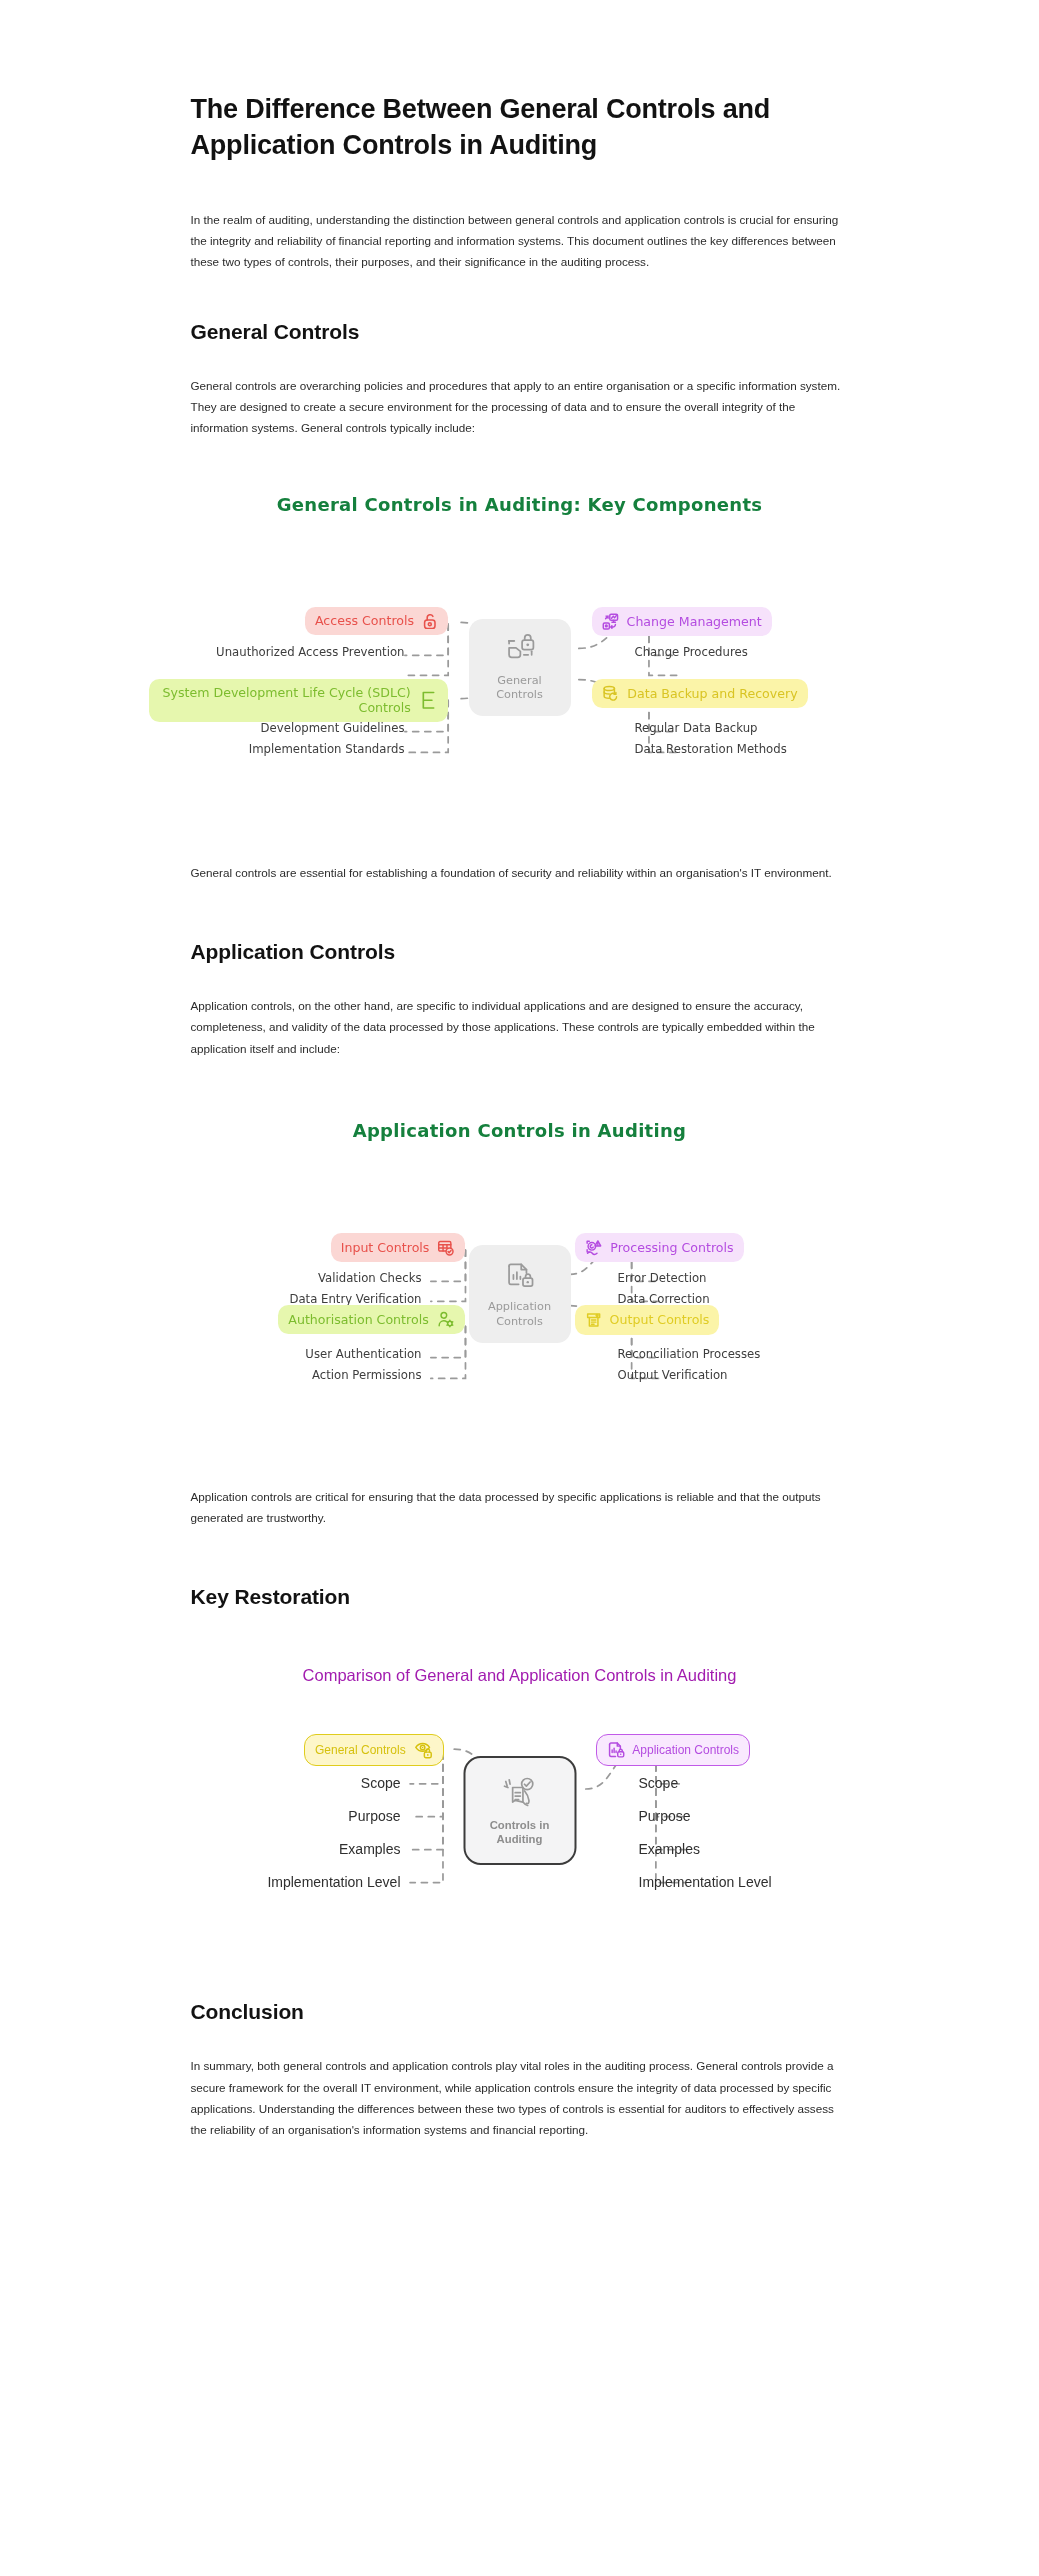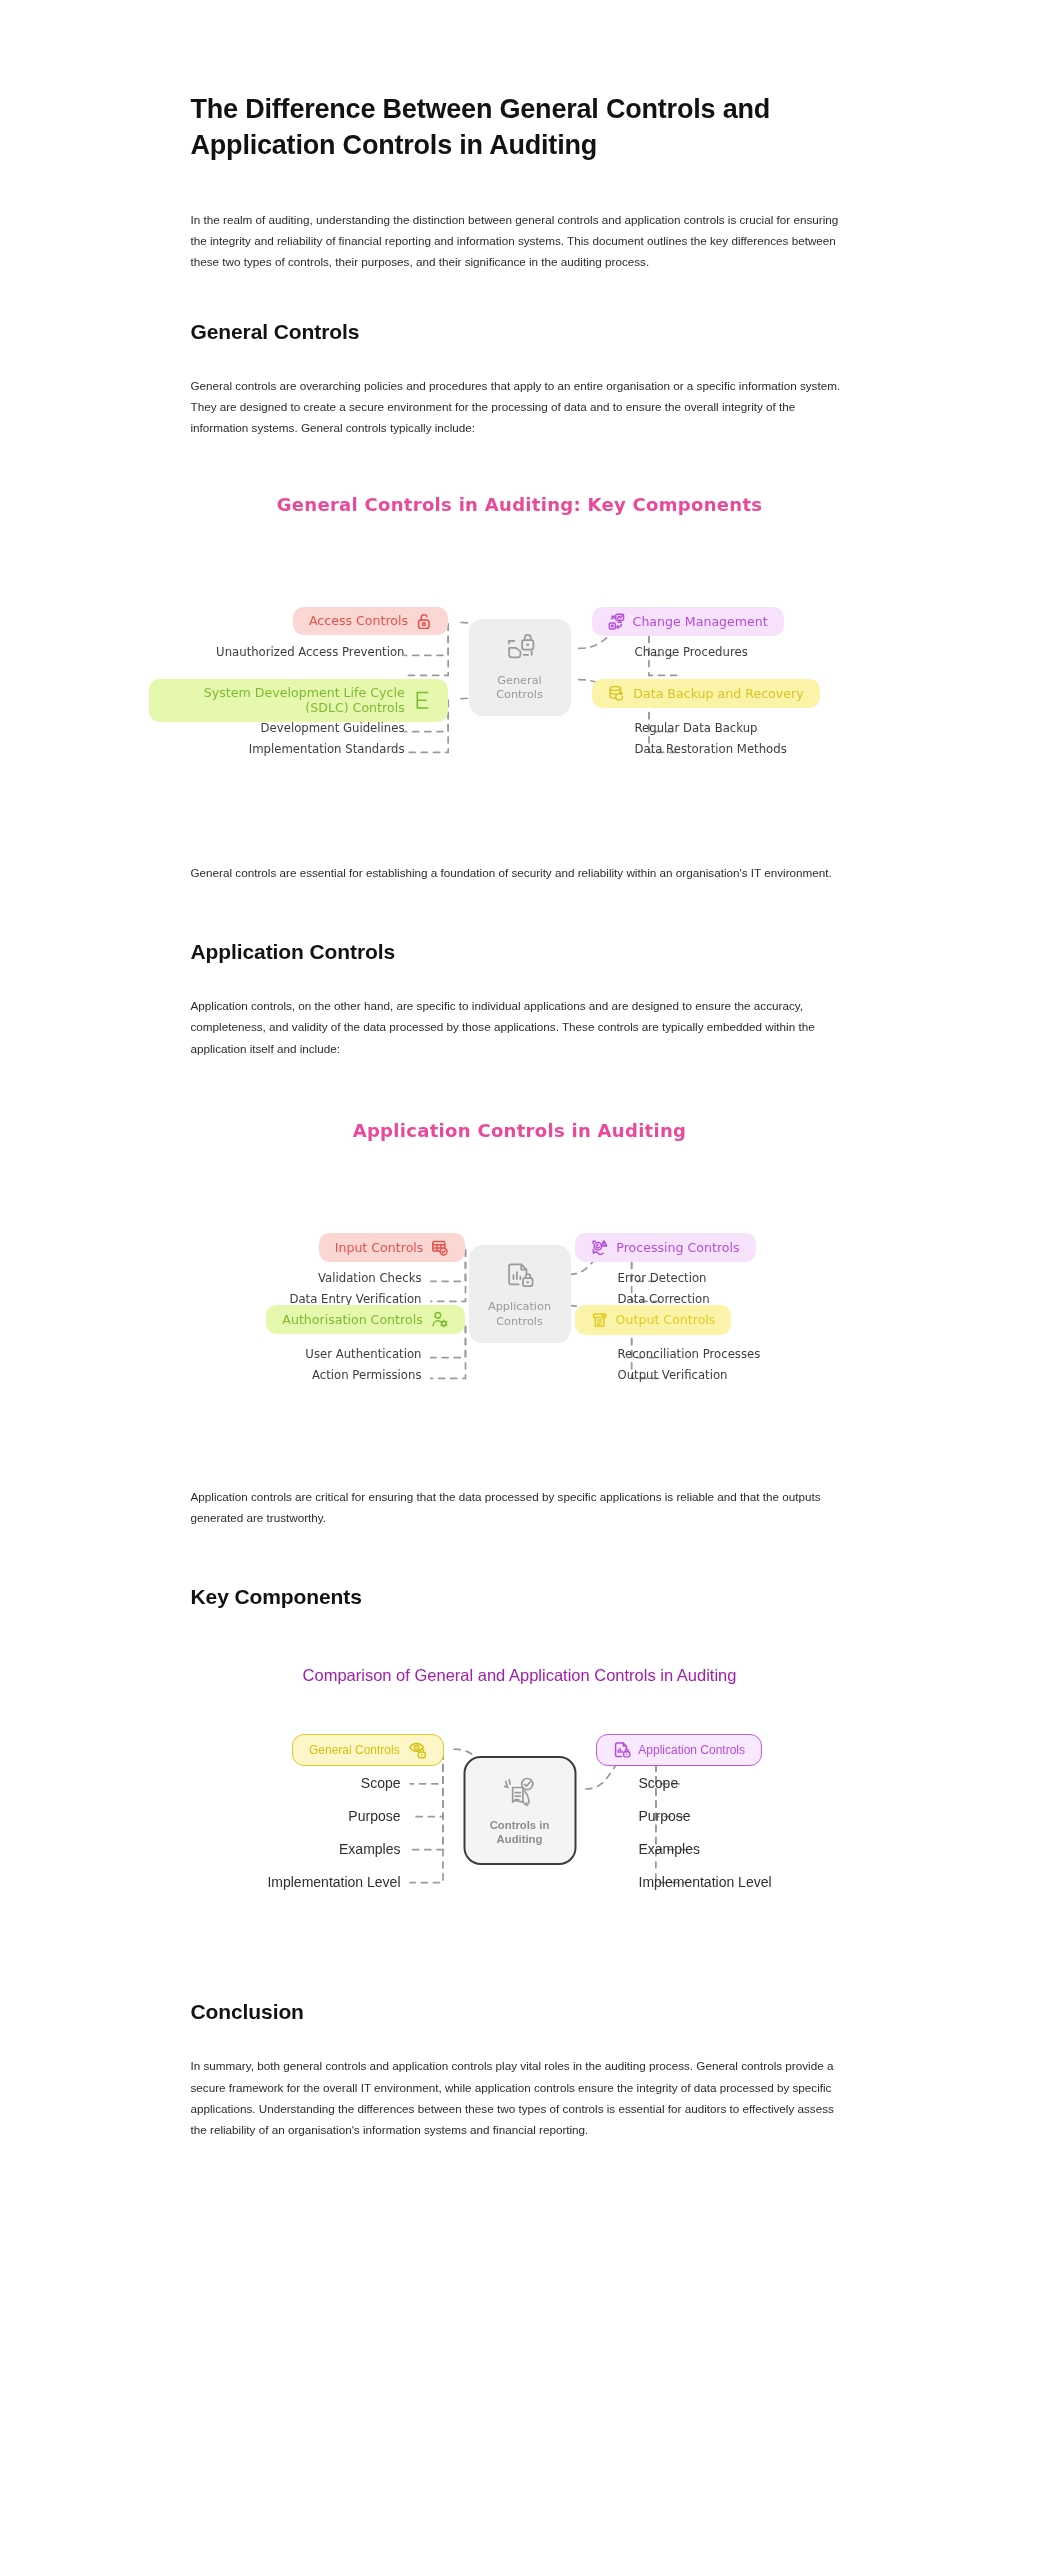--- a/index.html
+++ b/index.html
@@ -43,21 +43,21 @@
   .mindmap{
     position:relative;
     width:926px;
     margin:0 auto;
   }
   .mm-title{
     text-align:center;
     font-family:"DejaVu Sans", sans-serif;
     font-weight:700;
     font-size:18px;
-    color:#ec4899;
+    color:#15803d;
     letter-spacing:0.3px;
   }
   .mm-title.plain{
     font-family:"Liberation Sans", sans-serif;
     font-weight:400;
     font-size:16.5px;
     color:#a21caf;
     letter-spacing:0;
   }
   .mm-body{
@@ -100,21 +100,21 @@
     font-size:11.3px;
     color:#8d8d8d;
   }
 
   
   .pill{
     position:absolute;
     display:flex;
     align-items:center;
     gap:7.8px;
-    padding:6px 16px;
+    padding:6px 10px;
     border-radius:10.4px;
     font-family:"DejaVu Sans", sans-serif;
     font-size:12.6px;
     white-space:nowrap;
     z-index:3;
   }
   .pill.two-line{ white-space:normal; text-align:right; line-height:1.25; }
   .pill.bordered{ border-width:1.7px; border-style:solid; border-radius:12px; }
   .pill.plainfont{ font-family:"Liberation Sans", sans-serif; font-size:12px; }
   .pill-label{ }
@@ -363,21 +363,21 @@
 
   <div style="height:66px"></div>
 
   <div class="content">
     <p class="para">Application controls are critical for ensuring that the data processed by specific applications is reliable and that the outputs generated are trustworthy.</p>
   </div>
 
   <div style="height:57px"></div>
 
   <div class="content">
-    <h2 class="section-title">Key Components</h2>
+    <h2 class="section-title">Key Restoration</h2>
   </div>
 
   <div style="height:57px"></div>
 
   <div class="mindmap">
     <div class="mm-title plain">Comparison of General and Application Controls in Auditing</div>
     <div class="mm-body" style="height:234px;margin-top:26px">
       <svg class="mm-svg" viewBox="0 0 1070 270" preserveAspectRatio="none">
         <g fill="none" stroke="#9a9a9a" stroke-width="2" stroke-dasharray="7 7" stroke-linecap="round">
           <path d="M459,44 C499,44 489,90 527,90"></path>

